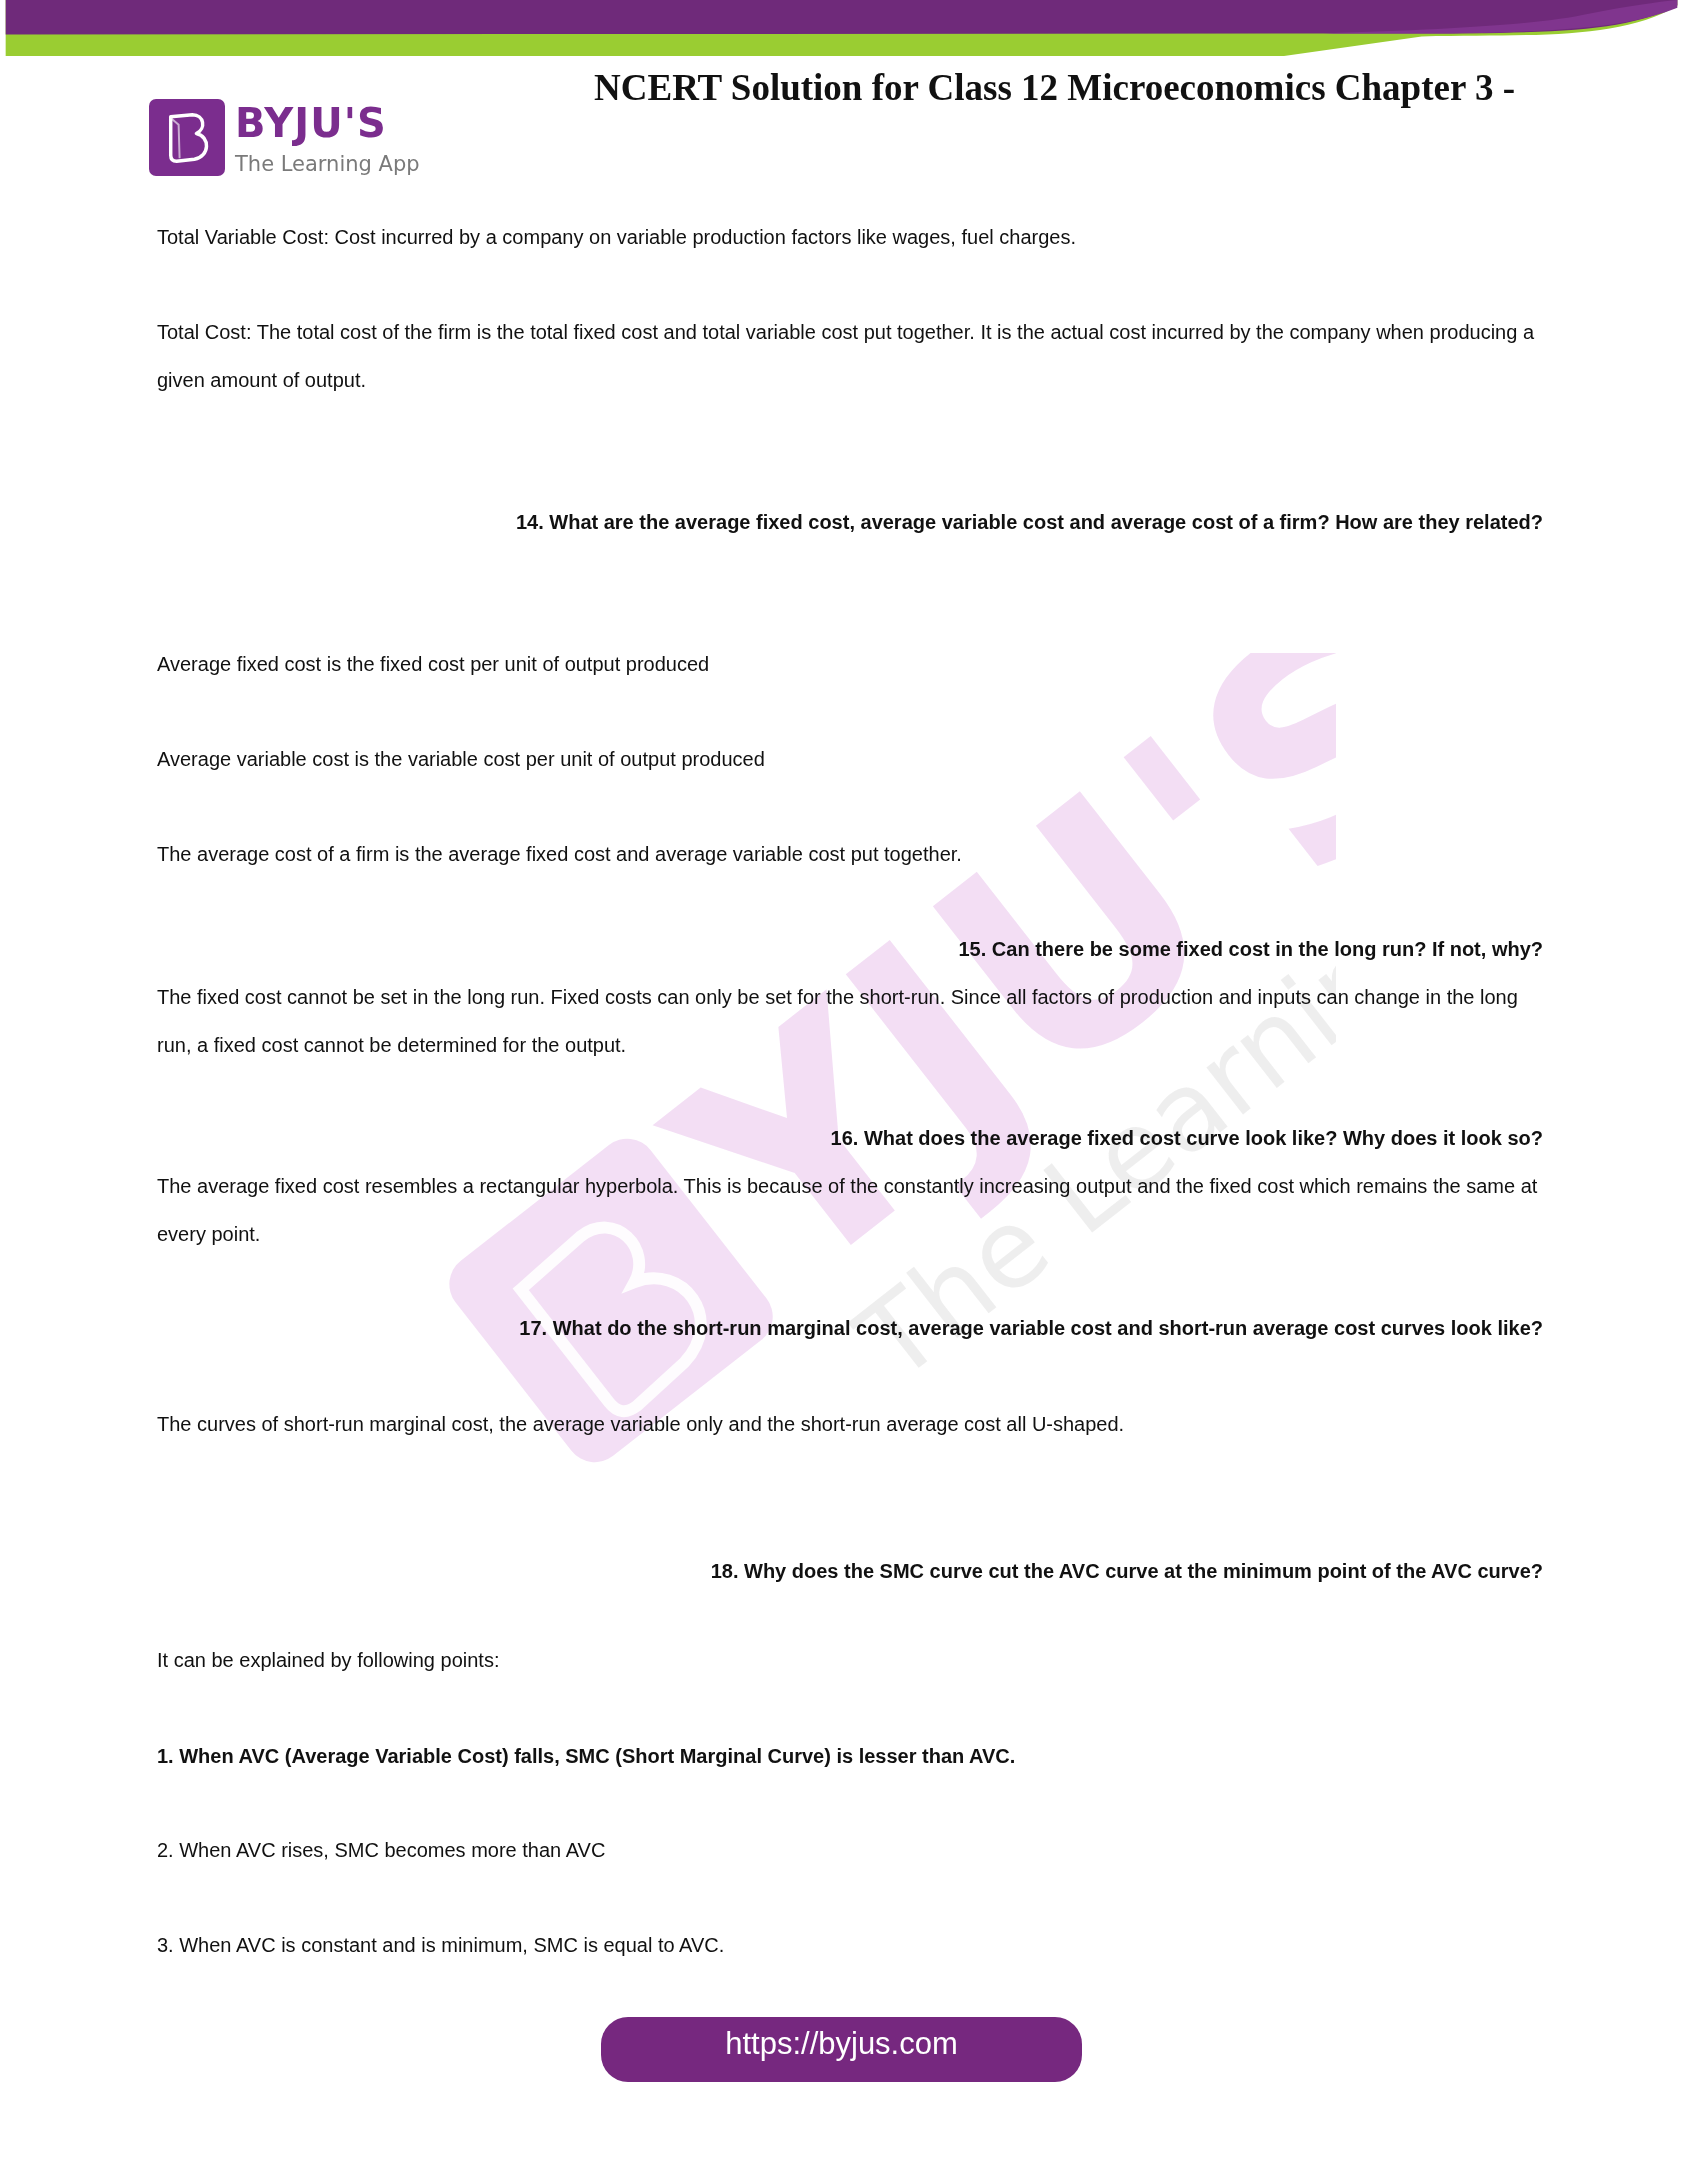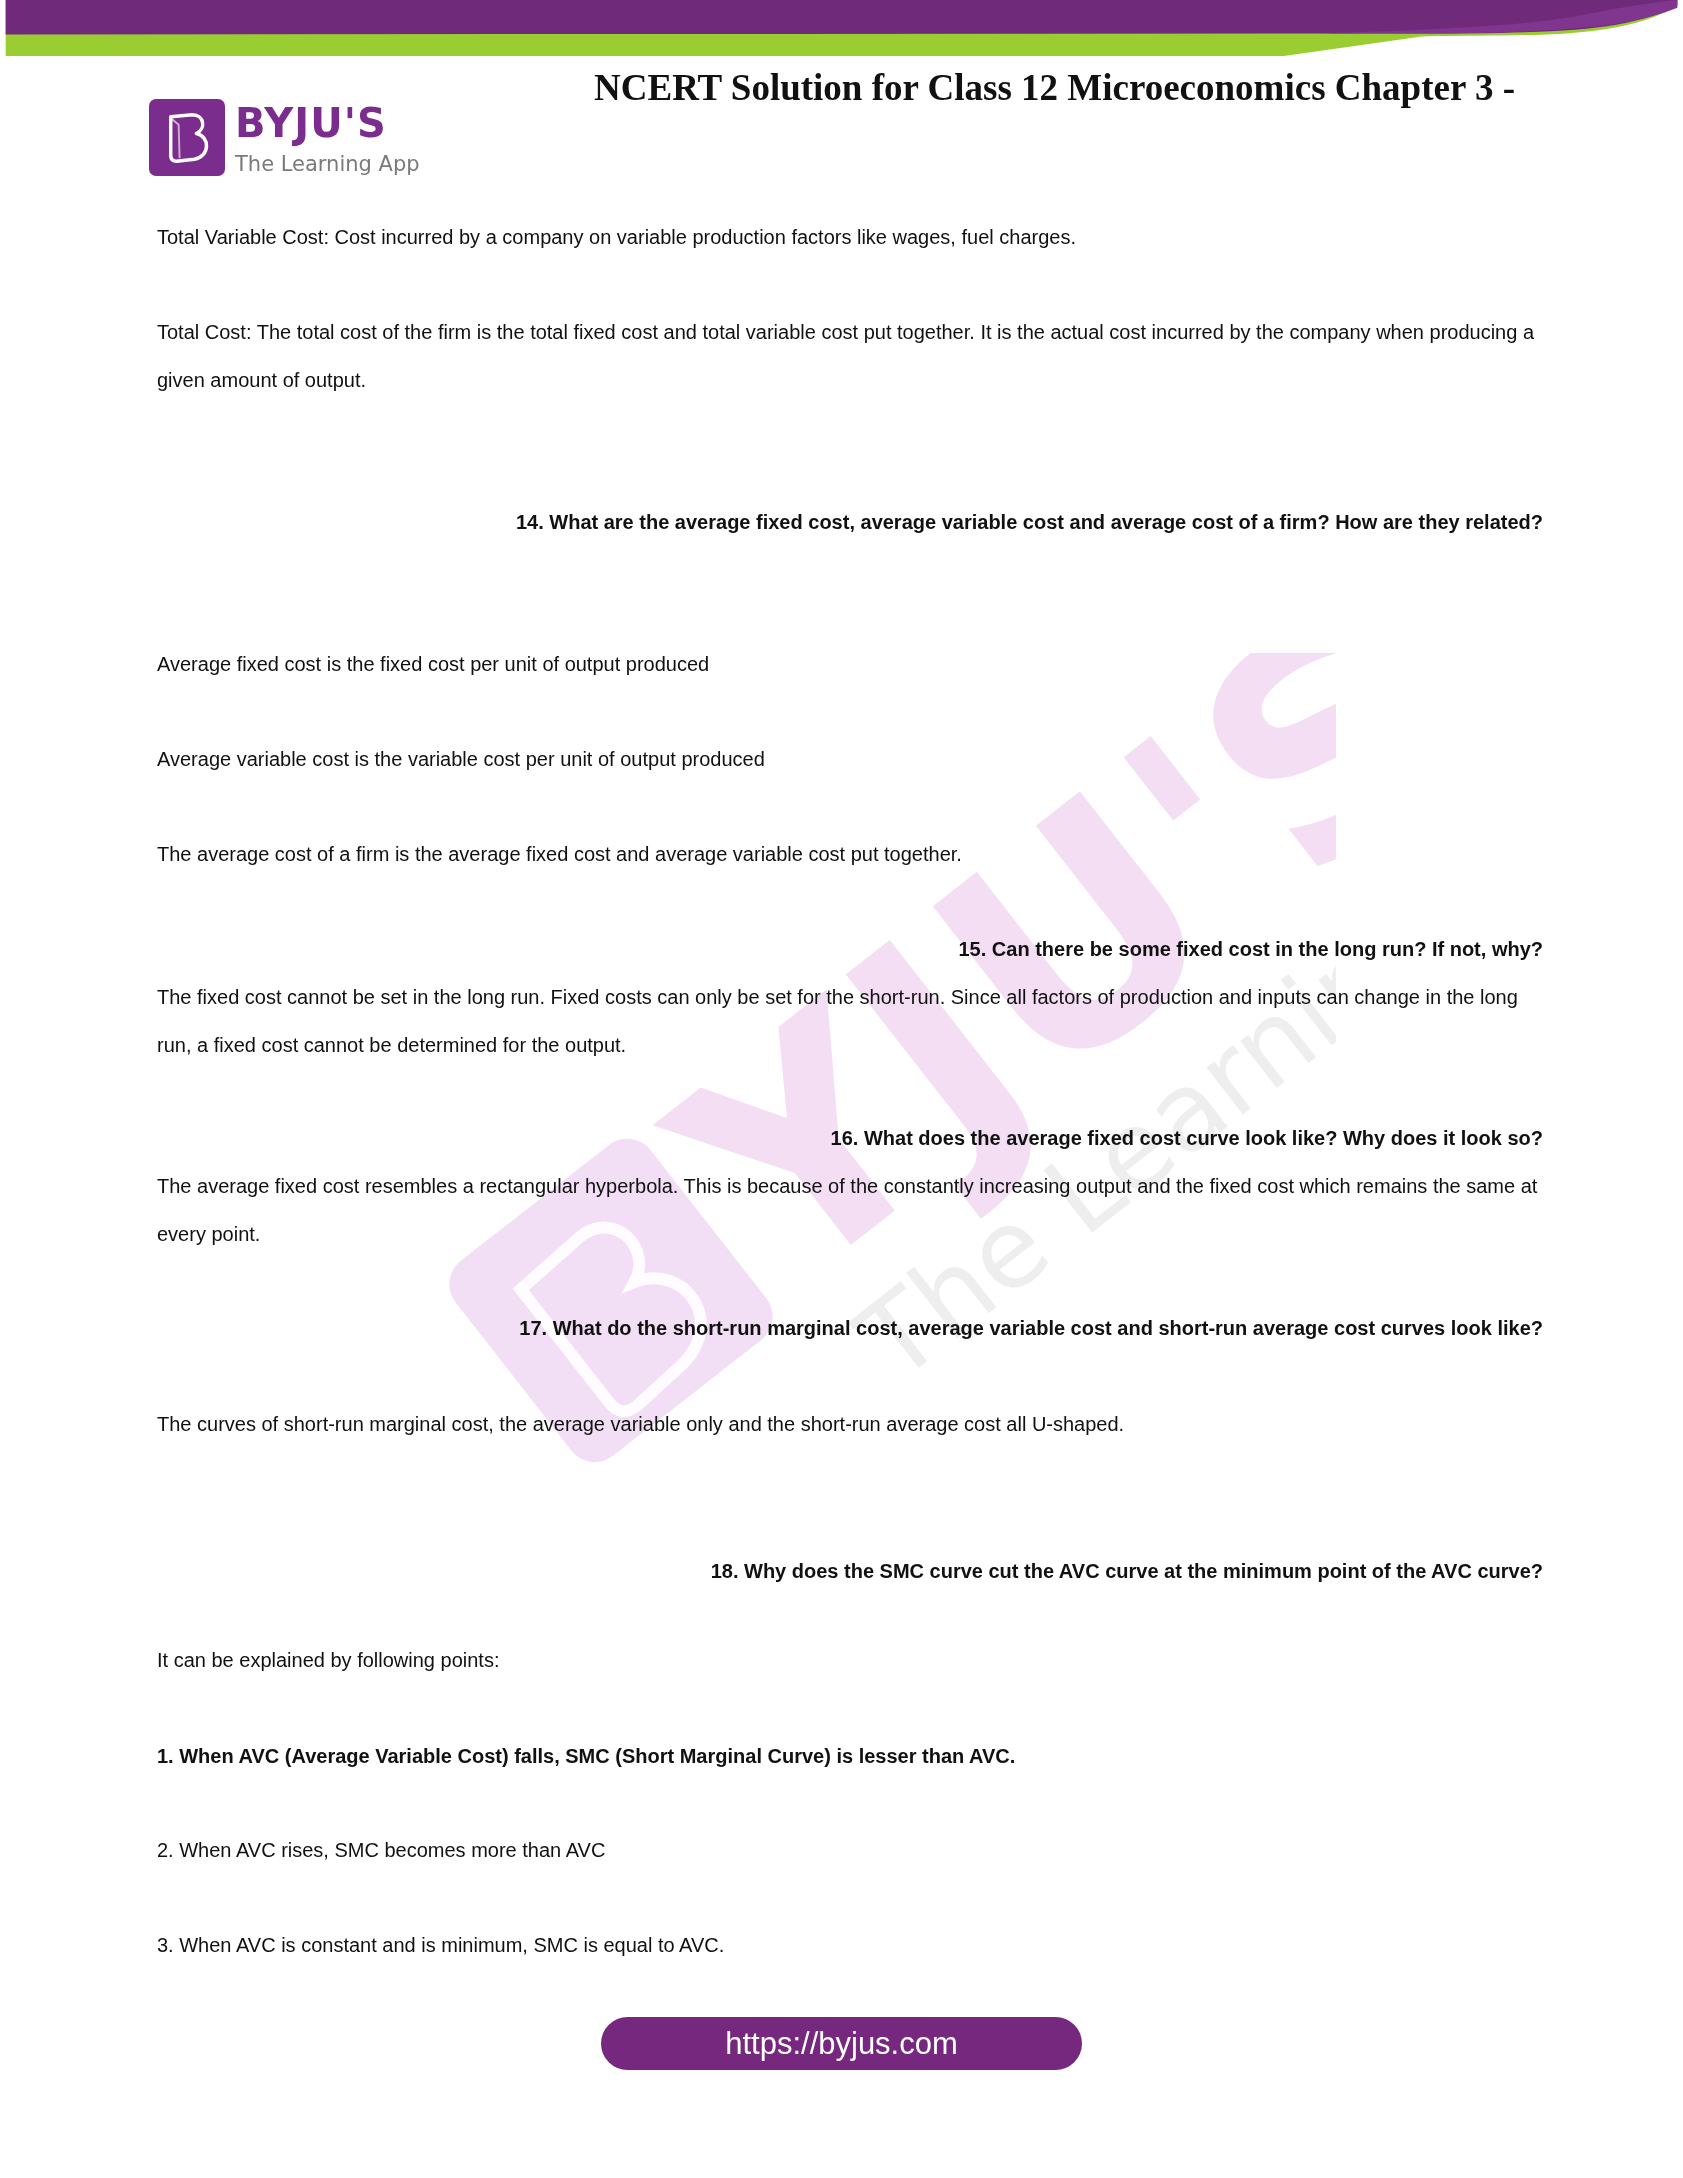--- a/index.html
+++ b/index.html
@@ -33,21 +33,21 @@
     font-family: Liberation Serif, serif;
   }
   .watermark { position: absolute; left: 366px; top: 653px; width: 970px; height: 832px; pointer-events: none; }
   .content { position: absolute; left: 149px; top: 0; width: 1386px; }
   .p {
     position: absolute; left: 0; width: 1386px; font-size: 20px; line-height: 48px;
     margin: 8px; white-space: normal;
   }
   .q { font-weight: bold; text-align: right; }
   .footer-pill {
-    position: absolute; left: 601px; top: 2017px; width: 481px; height: 53px;
+    position: absolute; left: 601px; top: 2017px; width: 481px; height: 65px;
     background: #76287F; border-radius: 27px; text-align: center;
     color: #ffffff; font-size: 31px; line-height: 53px; text-decoration: none;
   }
 </style>
 </head>
 <body>
 
 <svg class="header-band" width="1683" height="59" viewBox="0 0 1700 60">
   <path d="M0 0 H1700 V6 C1640 40 1560 35 1440 37 L1300 57 H0 Z" fill="#9ACD32"></path>
   <path d="M0 0 H1700 V5 C1650 32 1580 34 1420 34 L0 35 Z" fill="#6F2A7A"></path>

